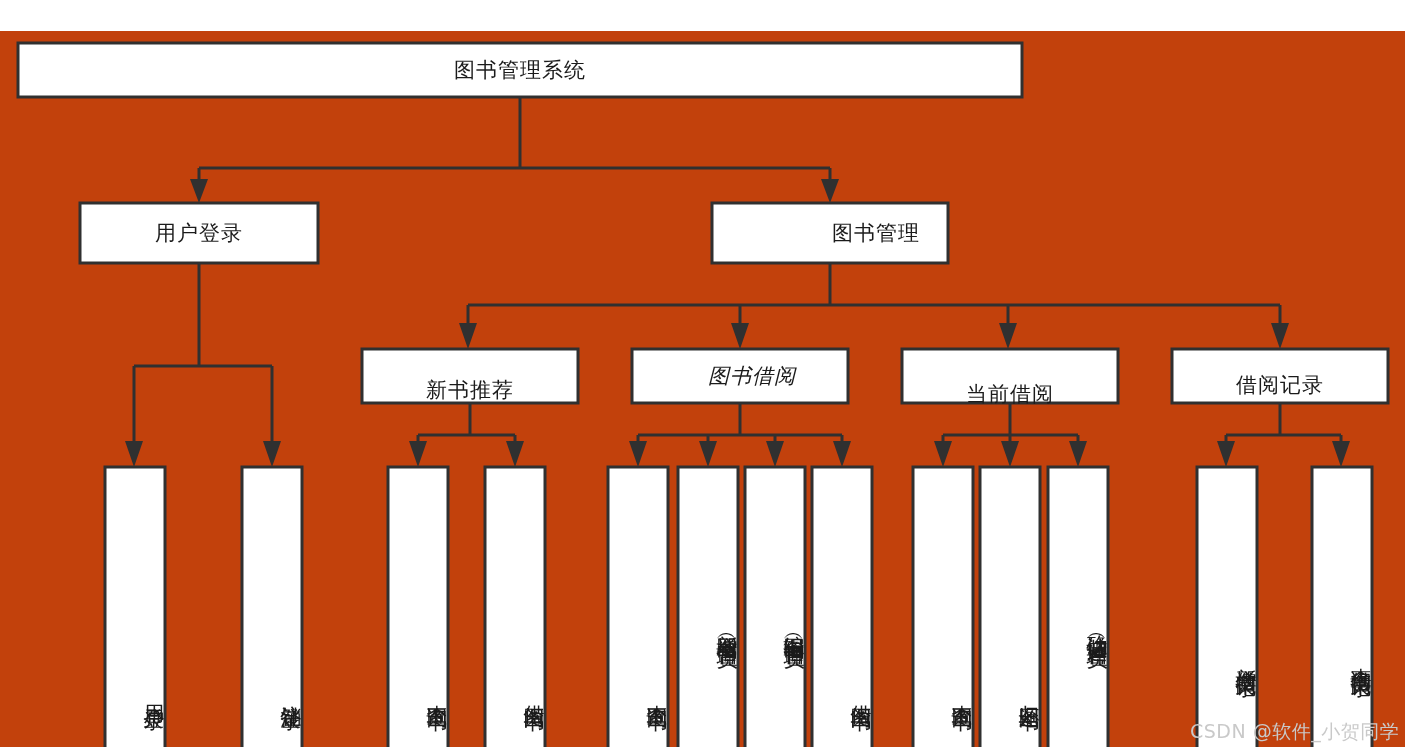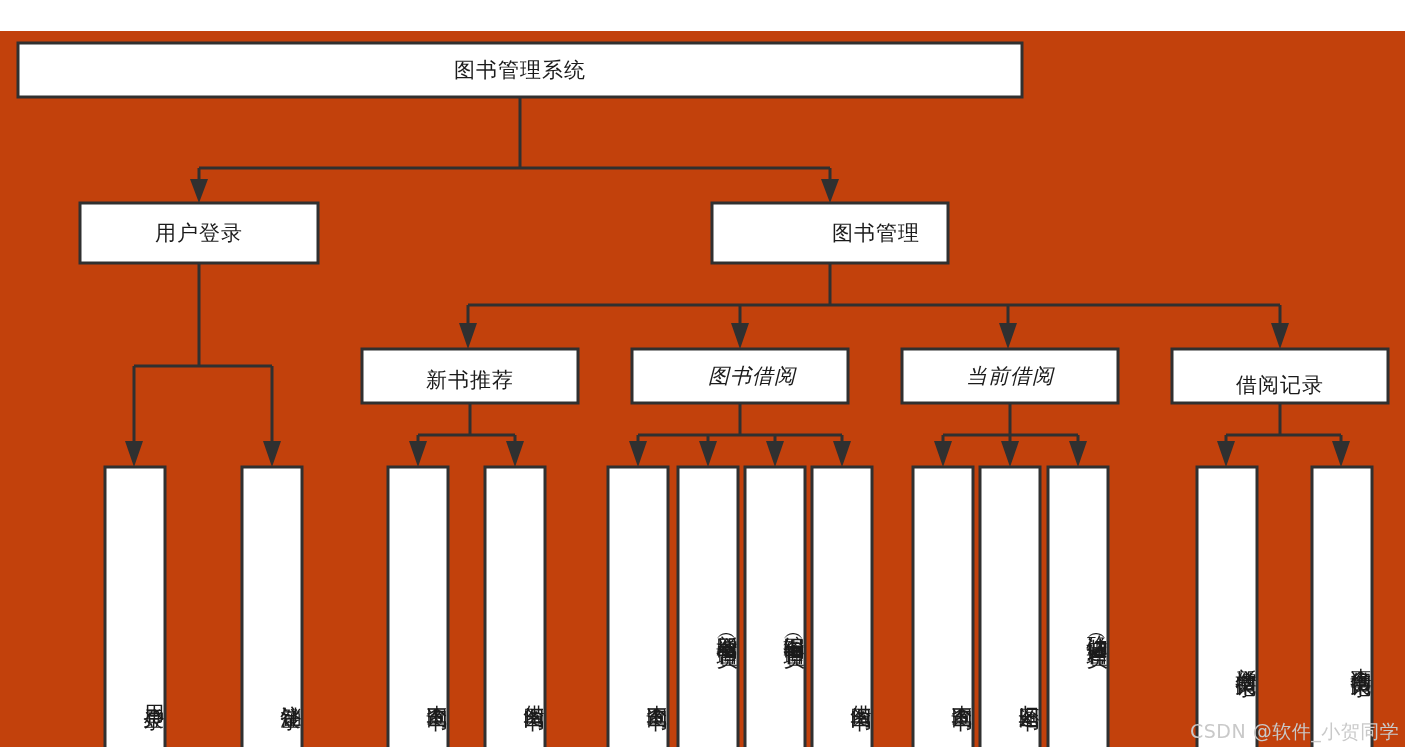--- a/index.html
+++ b/index.html
@@ -180,23 +180,23 @@
       <rect class="node-box" x="1197" y="436" width="60" height="299"></rect>
       <rect class="node-box" x="1312" y="436" width="60" height="299"></rect>
     </g>
   </svg>
 
   <div class="node-label-h" style="left:18px;  top:12px;  width:1004px; height:54px;">图书管理系统</div>
 
   <div class="node-label-h" style="left:80px;  top:172px; width:238px; height:60px;">用户登录</div>
   <div class="node-label-h" style="left:712px; top:172px; width:236px; height:60px;padding-left:46px;">图书管理</div>
 
-  <div class="node-label-h" style="left:362px; top:318px; width:216px; height:62px;">新书推荐</div>
+  <div class="node-label-h" style="left:362px; top:328px; width:216px; height:62px;">新书推荐</div>
   <div class="node-label-h" style="left:632px; top:318px; width:240px; height:54px;font-style:italic;">图书借阅</div>
-  <div class="node-label-h" style="left:902px; top:318px; width:216px; height:54px;font-style:italic;">当前借阅</div>
+  <div class="node-label-h" style="left:902px; top:336px; width:216px; height:54px;">当前借阅</div>
   <div class="node-label-h" style="left:1172px;top:318px; width:216px; height:72px;">借阅记录</div>
 
   <div class="node-label-v" style="left:105px; top:436px; width:60px; height:299px; padding-top:75px;">用户登录</div>
   <div class="node-label-v" style="left:242px; top:436px; width:60px; height:299px; padding-top:75px;">注销登录</div>
 
   <div class="node-label-v" style="left:388px; top:436px; width:60px; height:299px; padding-top:75px;">查询图书</div>
   <div class="node-label-v" style="left:485px; top:436px; width:60px; height:299px; padding-top:75px;">借阅图书</div>
 
   <div class="node-label-v" style="left:608px; top:436px; width:60px; height:299px; padding-top:75px;">查询图书</div>
   <div class="node-label-v" style="left:678px; top:436px; width:60px; height:299px; padding-top:10px;">新增图书（管理员）</div>

